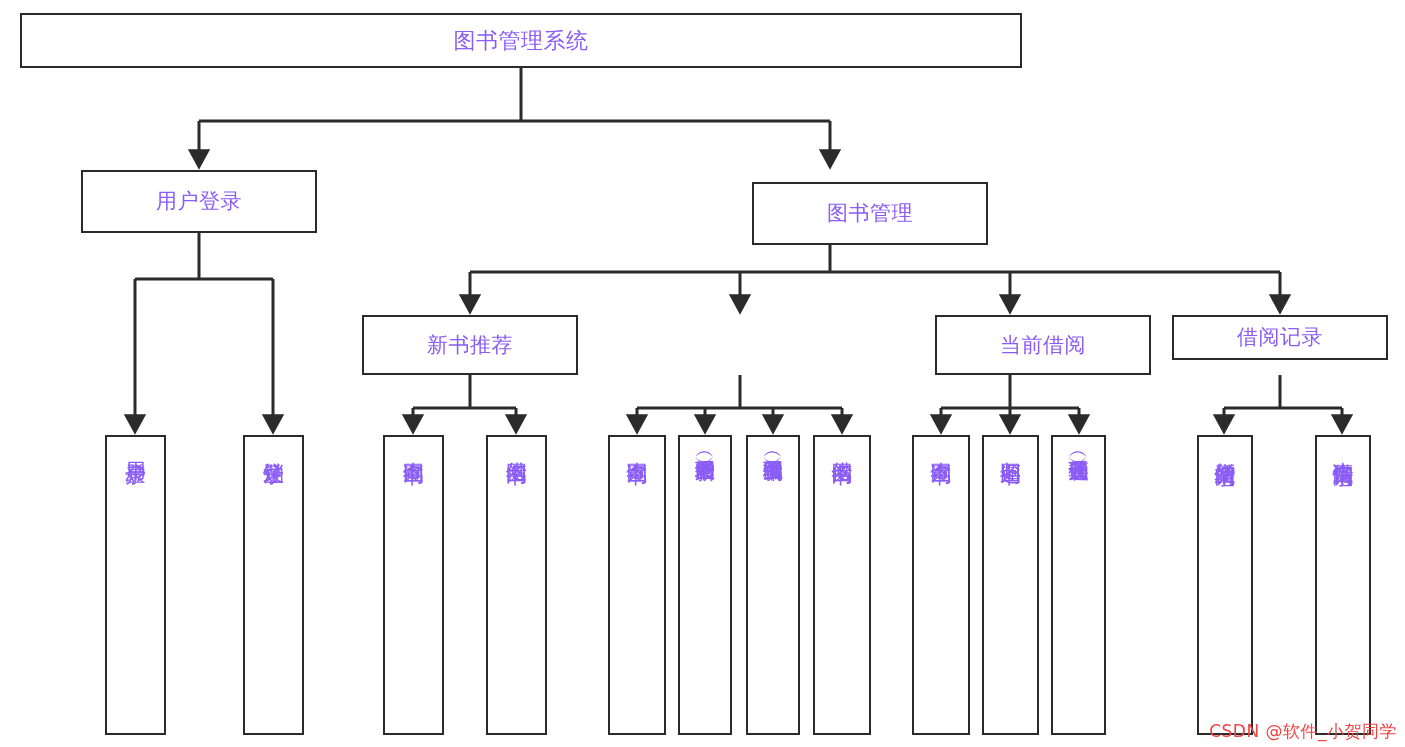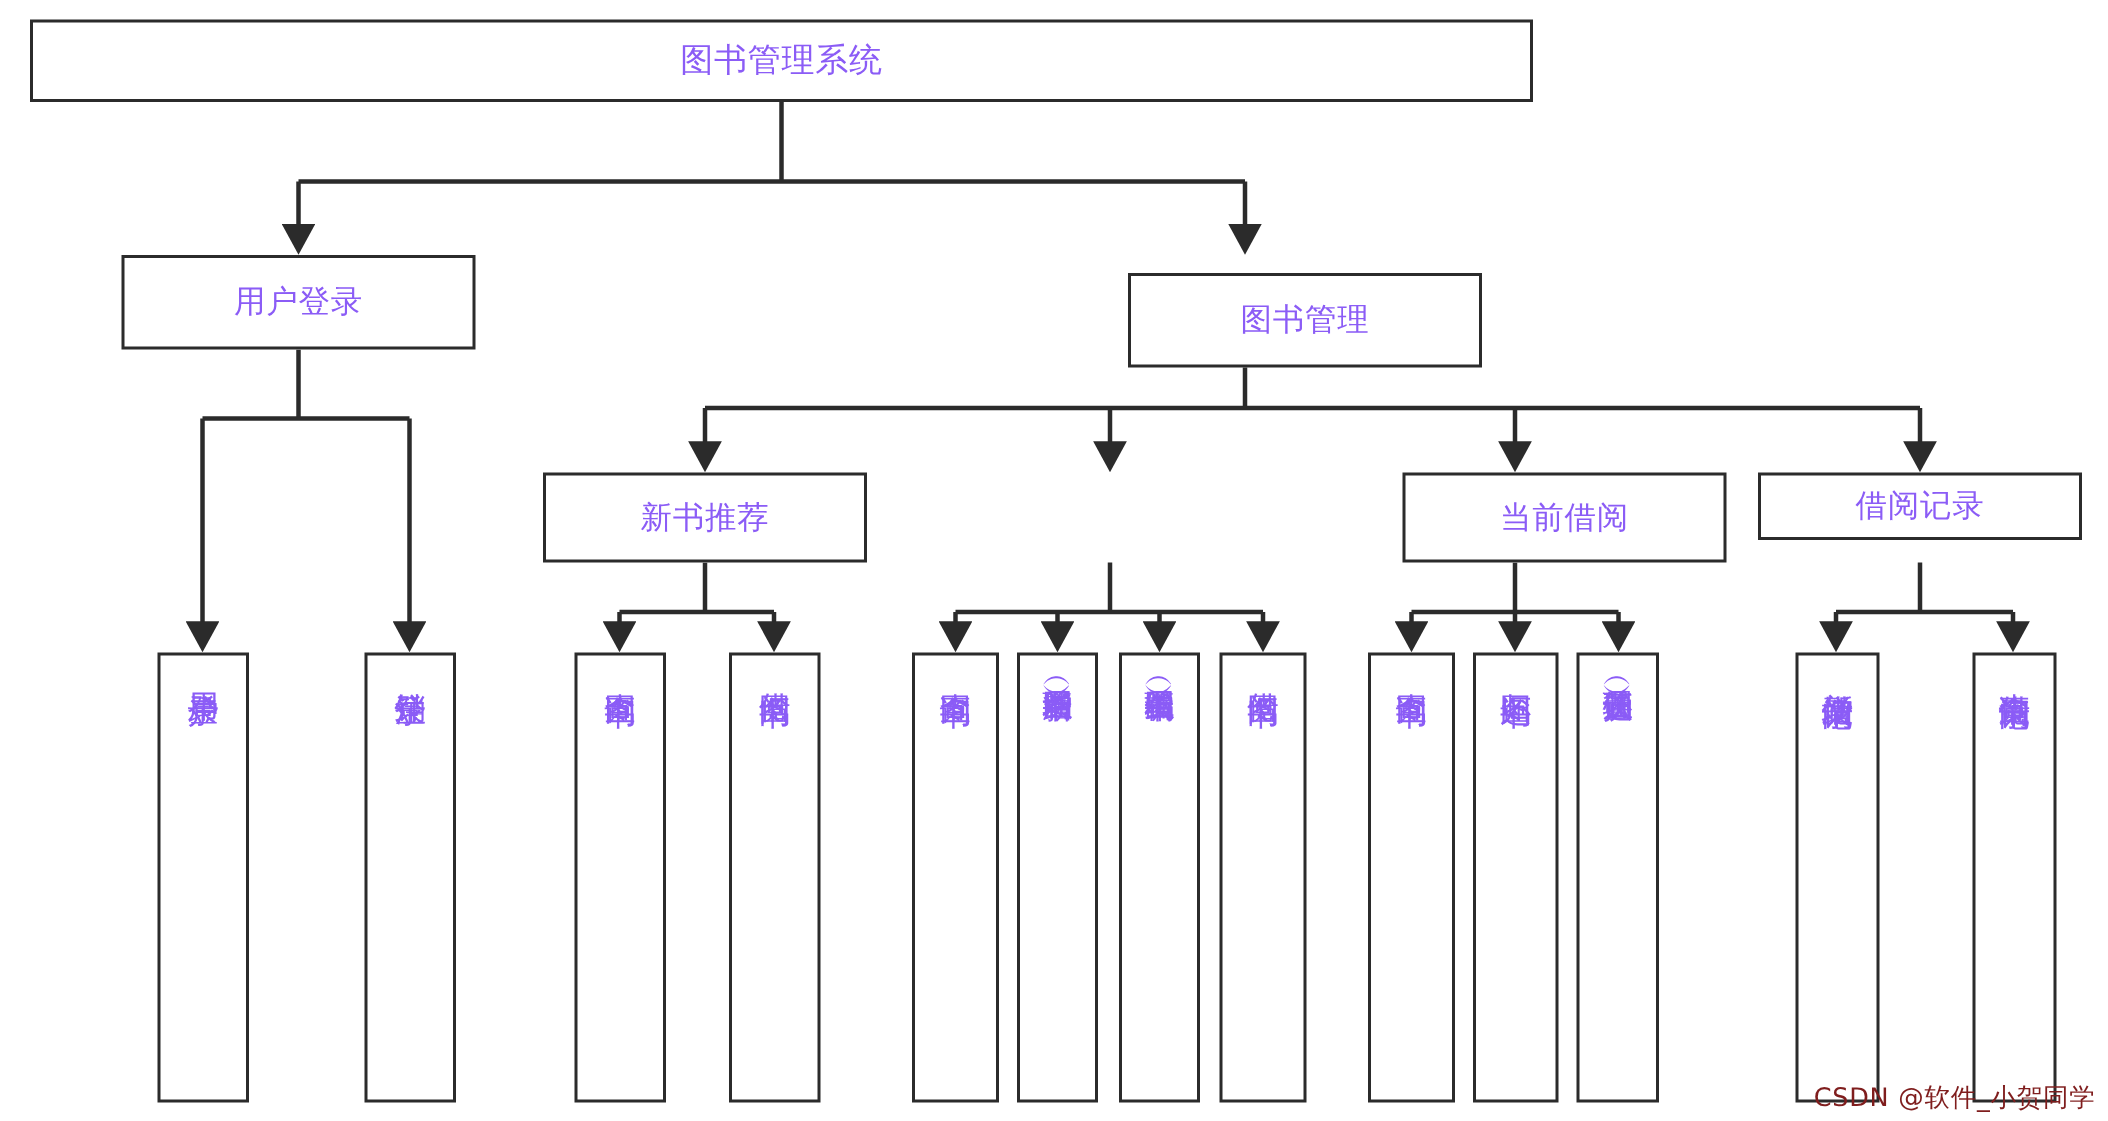--- a/index.html
+++ b/index.html
@@ -54,21 +54,21 @@
     line-height:1.05;
     letter-spacing:1px;
     white-space:nowrap;
   }
   .v.tight .label{ font-size:20px; letter-spacing:0px; }
   .watermark{
     position:absolute;
     right:8px;
     bottom:4px;
     font-size:17px;
-    color:#7f1d1d;
+    color:#ef4444;
     letter-spacing:0.5px;
     z-index:5;
     white-space:nowrap;
   }
 </style>
 </head>
 <body>
 
 <div id="stage">
 

